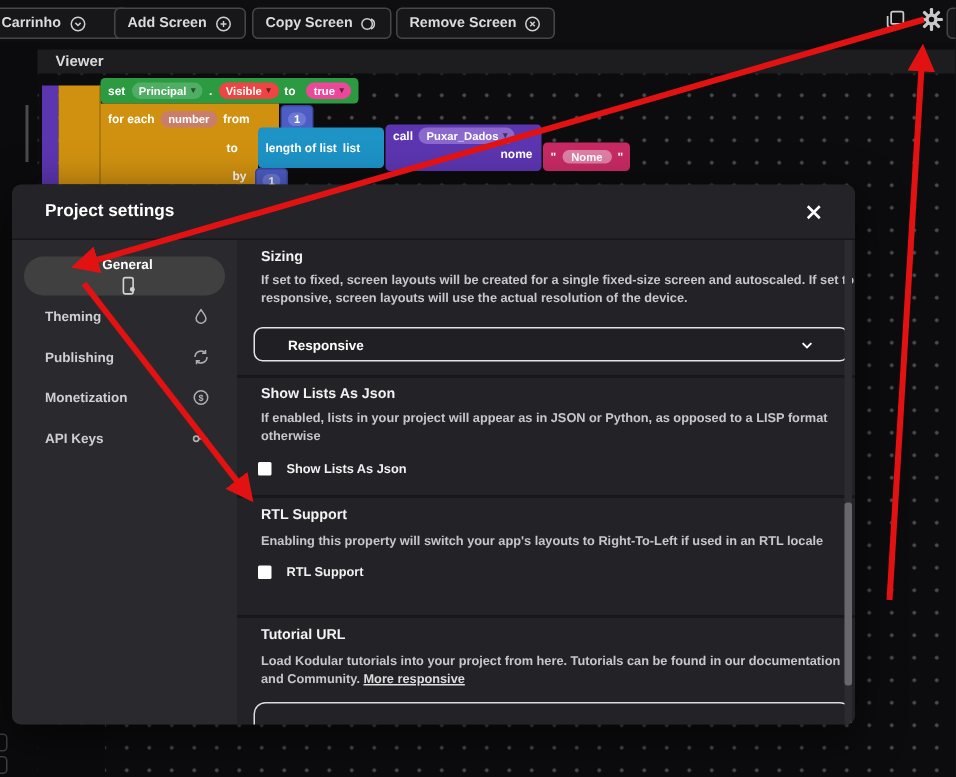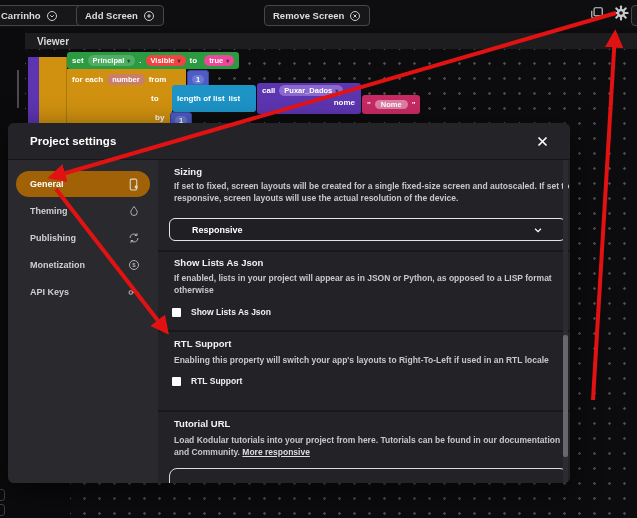--- a/index.html
+++ b/index.html
@@ -30,21 +30,21 @@
   .modal{left:8px;top:123px;width:562px;height:360px;background:#232327;border-radius:6px;
          z-index:10;overflow:hidden;box-shadow:0 8px 30px rgba(0,0,0,.6);}
   .mhead{position:absolute;left:0;top:0;width:562px;height:37px;background:#242428;
          border-bottom:1px solid #17171a;display:flex;align-items:center;justify-content:space-between;
          padding:0 22px 0 22px;box-sizing:border-box;}
   .mtitle{color:#fff;font-size:11.5px;font-weight:700;}
   .msidebar{position:absolute;left:0;top:37px;width:150px;height:323px;background:#2a2a2e;}
   .sitem{position:absolute;left:8px;width:134px;height:26px;border-radius:13px;display:flex;
          align-items:center;justify-content:space-between;padding:0 10px 0 14px;box-sizing:border-box;
          color:#cfcfd2;font-size:9px;font-weight:700;}
-  .sitem.sel{background:#a16207;color:#fff;}
+  .sitem.sel{background:#404040;color:#fff;flex-direction:column;}
   .sicon{display:flex;align-items:center;opacity:.9;}
   .mcontent{position:absolute;left:150px;top:37px;width:412px;height:323px;background:#232327;}
   .mh{position:absolute;color:#f2f2f3;font-size:9.5px;font-weight:700;}
   .mdesc{position:absolute;color:#c7c7cb;font-size:8.5px;font-weight:700;line-height:12px;width:402px;}
   .divider{position:absolute;left:0;width:412px;height:2px;background:#18181b;}
   .dropdown{position:absolute;left:11px;width:397px;height:23px;border:1.5px solid #e4e4e6;border-radius:6px;
             background:#202024;display:flex;align-items:center;justify-content:space-between;
             padding:0 22px;box-sizing:border-box;color:#fff;font-size:9px;font-weight:700;}
   .cbrow{position:absolute;left:14px;display:flex;align-items:center;gap:10px;color:#f0f0f1;
          font-size:8.5px;font-weight:700;}
@@ -77,20 +77,29 @@
   </div>
   <div class="tbtn" style="left:76px;">
     <span>Add Screen</span>
     <span class="ticon">
       <svg width="12" height="12" viewBox="0 0 24 24" fill="none" stroke="#cfcfd2" stroke-width="2">
           <circle cx="12" cy="12" r="9"></circle>
           <path d="M12 8v8M8 12h8"></path>
         </svg>
     </span>
   </div>
+  <div class="tbtn" style="left:168px;">
+    <span>Copy Screen</span>
+    <span class="ticon">
+      <svg width="12" height="12" viewBox="0 0 24 24" fill="none" stroke="#cfcfd2" stroke-width="2">
+          <circle cx="9.5" cy="12" r="7"></circle>
+          <path d="M14.5 5.4a7 7 0 0 1 0 13.2"></path>
+        </svg>
+    </span>
+  </div>
   <div class="tbtn" style="left:264px;">
     <span>Remove Screen</span>
     <span class="ticon">
       <svg width="12" height="12" viewBox="0 0 24 24" fill="none" stroke="#cfcfd2" stroke-width="2">
           <circle cx="12" cy="12" r="9"></circle>
           <path d="M9 9l6 6M15 9l-6 6"></path>
         </svg>
     </span>
   </div>
   <div class="topicons" style="right:8px;">

